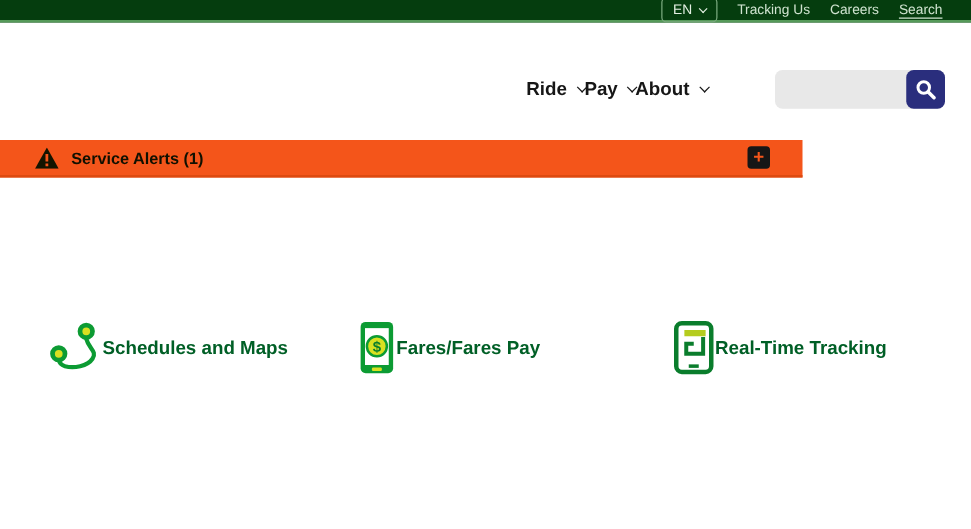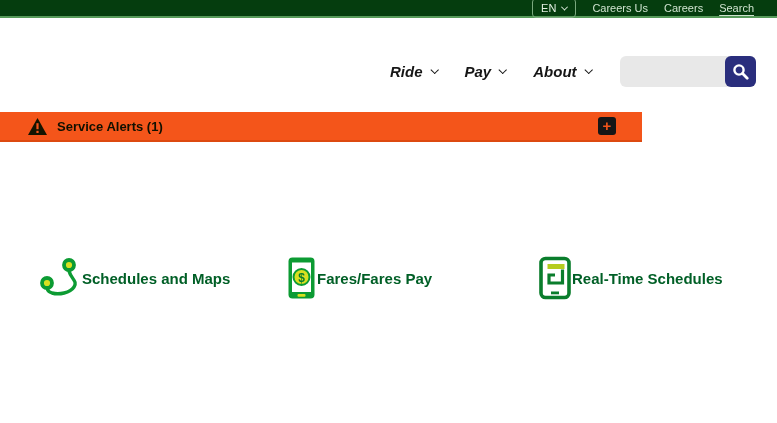--- a/index.html
+++ b/index.html
@@ -34,23 +34,23 @@
   .toplink.underlined { text-decoration:underline; text-underline-offset:3px; }
 
   
   .header {
     position:absolute; top:31px; left:0; width:777px; height:81px;
     background:#ffffff;
   }
   .logo { position:absolute; left:20px; top:12px; cursor:pointer; }
 
   .mainnav {
-    position:absolute; left:390px; top:0; height:100%;
-    display:flex; align-items:center; gap:28px;
-    font-size:15px; font-weight:600; color:#161616;font-style:italic;
+    position:absolute; left:421px; top:0; height:100%;
+    display:flex; align-items:center; 
+    font-size:15px; font-weight:600; color:#161616;
   }
   .navitem { display:flex; align-items:center; gap:8px; cursor:pointer; }
   .navchev {
     display:inline-block; width:6px; height:6px;
     border-right:1.8px solid #161616; border-bottom:1.8px solid #161616;
     transform:rotate(45deg) translate(-1px,-2px);
   }
 
   .searchbar {
     position:absolute; right:21px; top:25px; width:136px; height:31px;
@@ -101,21 +101,21 @@
   #feature-tracking  { left:538px; }
 </style>
 </head>
 <body>
 
 <div class="topbar">
   <div class="lang-select">
     <span>EN</span>
     <span class="chev"></span>
   </div>
-  <a class="toplink">Careers Us</a>
+  <a class="toplink">Tracking Us</a>
   <a class="toplink">Careers</a>
   <a class="toplink underlined">Search</a>
 </div>
 
 <div class="header">
 
   <div class="mainnav">
     <div class="navitem">
       <span>Ride</span>
       <span class="navchev"></span>
@@ -171,14 +171,14 @@
   <span class="label">Fares/Fares Pay</span>
 </div>
 
 <div class="feature" id="feature-tracking">
   <svg width="34" height="44" viewBox="0 0 34 44">
     <rect x="3" y="2.5" width="28" height="39" rx="4.5" fill="#ffffff" stroke="#0a7d2c" stroke-width="3.6"></rect>
     <rect x="9.5" y="8" width="17" height="5" fill="#b5cc1e"></rect>
     <path d="M24.5 13.5 v13.5 h-13.5 v-8 h6" fill="none" stroke="#0a7d2c" stroke-width="3.2"></path>
     <rect x="13" y="35.5" width="8" height="2.8" fill="#0a7d2c"></rect>
   </svg>
-  <span class="label">Real-Time Schedules</span>
+  <span class="label">Real-Time Tracking</span>
 </div>
 
 </body></html>

